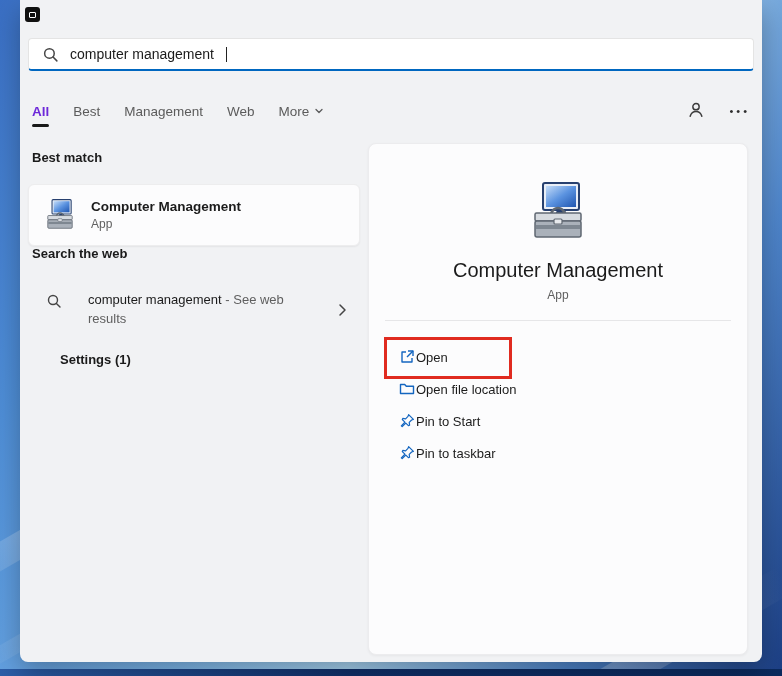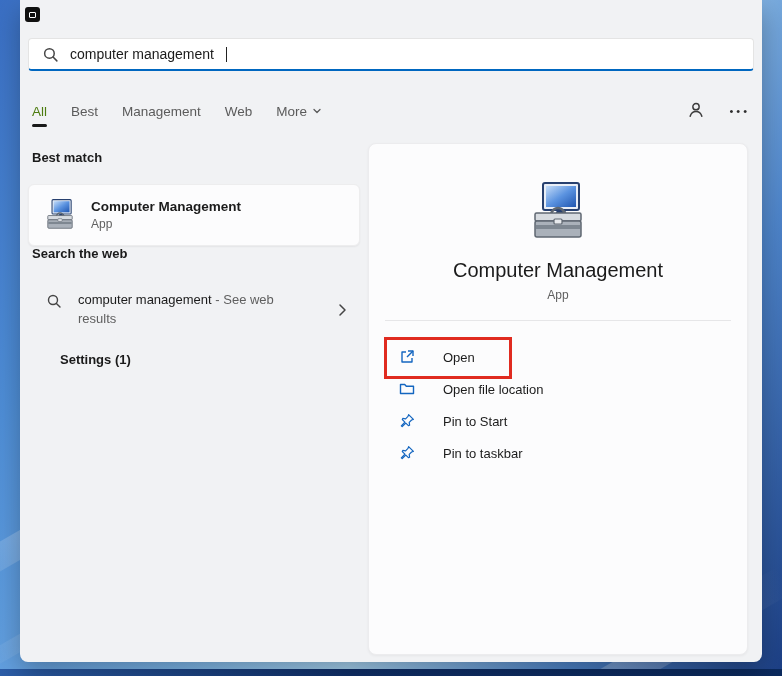--- a/index.html
+++ b/index.html
@@ -34,57 +34,57 @@
     border:1px solid #e4e4e4;border-bottom:2px solid var(--accent);border-radius:4px;
     display:flex;align-items:center;padding:0 13px;gap:11px;font-size:14px;color:#1b1b1b;}
   .searchbox .sicon{display:flex;color:#454545;flex-shrink:0;}
   .caret{display:inline-block;width:1.5px;height:15px;background:#222;margin-left:1px;animation:blink 1.1s steps(1) infinite;}
   @keyframes blink{50%{opacity:0;}}
 
   
   .tabs{position:absolute;left:8px;top:96px;width:726px;height:30px;display:flex;align-items:center;gap:24px;
     font-size:13.5px;color:#5b5b5b;padding:0 4px;}
   .tab{cursor:default;position:relative;display:flex;align-items:center;gap:5px;}
-  .tab.selected{color:#4d7c0f;font-weight:normal;}
+  .tab.selected{color:#6d28d9;font-weight:bold;}
   .tab.selected::after{content:"";position:absolute;left:0;right:0;bottom:-8px;height:3px;background:#191919;border-radius:2px;}
   .tab .chev{display:flex;color:#5b5b5b;}
   .tab-right{margin-left:auto;display:flex;align-items:center;gap:24px;color:#3c3c3c;}
   .dots{font-size:11px;letter-spacing:3px;color:#2e2e2e;line-height:1;}
 
   
   .sec-header{position:absolute;left:12px;font-size:13px;font-weight:bold;color:#1a1a1a;}
   .hdr-best{top:150px;}
   .hdr-web{top:246px;}
   .hdr-settings{top:352px;margin-left:28px;}
 
   .best-card{position:absolute;left:8px;top:184px;width:332px;height:62px;background:#fcfcfd;
     border:1px solid #ededee;border-radius:6px;box-shadow:0 1px 2px rgba(0,0,0,.06);
     display:flex;align-items:center;padding:0 14px;gap:14px;}
   .icon32{width:34px;height:34px;flex-shrink:0;}
   .bm-title{font-size:13.5px;font-weight:bold;color:#1b1b1b;}
   .bm-sub{font-size:12px;color:#616161;margin-top:3px;}
 
   .web-row{position:absolute;left:8px;top:284px;width:332px;min-height:52px;display:flex;align-items:flex-start;
-    padding:6px 10px 6px 18px;gap:16px;}
+    padding:6px 10px 6px 18px;gap:26px;}
   .web-row .wicon{display:flex;color:#454545;margin-top:3px;flex-shrink:0;}
   .web-text{width:212px;font-size:13px;line-height:19px;}
   .web-text .q{color:#1b1b1b;}
   .web-text .sfx{color:#5f5f5f;}
   .chev-r{margin-left:auto;align-self:center;display:flex;color:#454545;}
 
   
   .preview{position:absolute;left:348px;top:143px;width:380px;height:512px;background:#fcfcfd;
     border:1px solid #ececee;border-radius:8px;box-shadow:0 1px 3px rgba(0,0,0,.05);
     display:flex;flex-direction:column;align-items:center;}
   .icon64{width:64px;height:64px;margin-top:36px;}
   .pv-title{font-size:20px;color:#1b1b1b;margin-top:15px;}
   .pv-sub{font-size:12px;color:#5f5f5f;margin-top:6px;}
   .divider{width:calc(100% - 32px);height:1px;background:#e6e6e8;margin-top:18px;}
   .actions{width:100%;margin-top:20px;}
-  .action{height:32px;display:flex;align-items:center;gap:28px;padding-left:30px;font-size:13px;color:#1c1c1c;cursor:default;}
+  .action{height:32px;display:flex;align-items:center;gap:1px;padding-left:30px;font-size:13px;color:#1c1c1c;cursor:default;}
   .a-icon{display:flex;color:var(--action-icon);flex-shrink:0;}
 
   
   .red-box{position:absolute;left:384px;top:337px;width:128px;height:42px;border:3px solid var(--highlight);z-index:6;pointer-events:none;}
 
   .hidden-defs{position:absolute;width:0;height:0;overflow:hidden;}
 </style>
 </head>
 <body>
 

